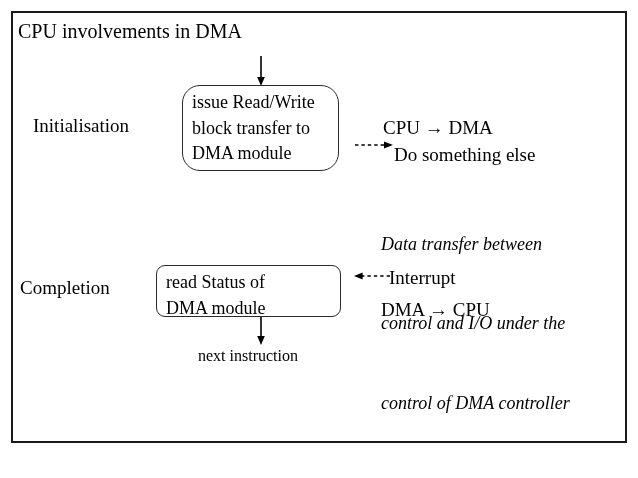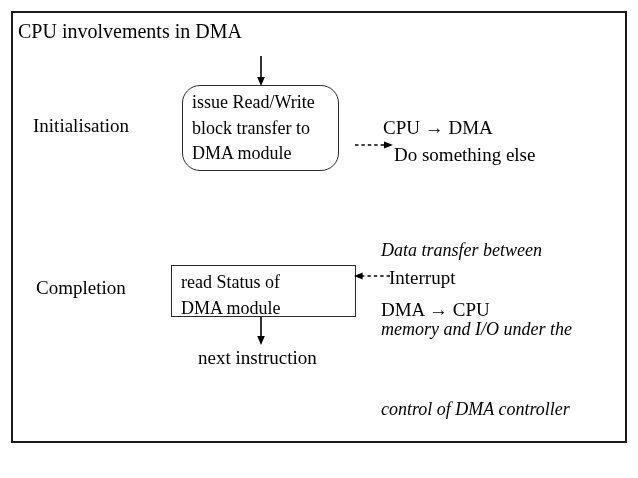--- a/index.html
+++ b/index.html
@@ -37,21 +37,21 @@
     top: 20px;
     font-size: 20px;
   }
   
   #label-init {
     left: 33px;
     top: 115px;
     font-size: 19px;
   }
   #label-completion {
-    left: 36px;
+    left: 20px;
     top: 277px;
     font-size: 19px;
   }
   
   .proc-box {
     position: absolute;
     border: 1px solid #2b2b2b;
     box-sizing: border-box;
     background: #ffffff;
     font-size: 18px;
@@ -59,61 +59,62 @@
     padding: 4px 0 0 9px;
   }
   #box-issue {
     left: 182px;
     top: 85px;
     width: 157px;
     height: 86px;
     border-radius: 18px;
   }
   #box-read {
-    left: 171px;
+    left: 156px;
     top: 265px;
     width: 185px;
     height: 52px;
+    border-radius: 9px;
   }
   .proc-line { display: block; white-space: pre; }
   
   #ann-cpu-dma {
     left: 383px;
     top: 89px;
     font-size: 19px;
     margin-top: 28px;
   }
   #ann-do-else {
     left: 394px;
     top: 136px;
     font-size: 19px;
     margin-top: 8px;
   }
   #ann-italic {
     left: 381px;
-    top: 184px;
+    top: 178px;
     font-size: 18px;
     font-style: italic;
     line-height: 1.47;
   }
   #ann-interrupt {
     left: 389px;
     top: 267px;
     font-size: 19px;
   }
   #ann-dma-cpu {
     left: 381px;
     top: 299px;
     font-size: 19px;
     text-align: center;
   }
   #ann-next-instr {
     left: 198px;
     top: 347px;
-    font-size: 19px;
+    font-size: 16px;
   }
   .conn { position: absolute; }
 </style>
 </head>
 <body>
 
 <div id="slide">
   <div id="frame"></div>
 
   <div class="txt" id="title">CPU involvements in DMA</div>
@@ -137,21 +138,21 @@
 
   <svg class="conn" style="left:355px; top:137px;" width="40" height="16" viewBox="0 0 40 16">
     <line x1="0" y1="8" x2="29" y2="8" stroke="#000000" stroke-width="1.4" stroke-dasharray="3.4,3"></line>
     <polygon points="38,8 29,4.6 29,11.4" fill="#000000"></polygon>
   </svg>
 
   <div class="txt" id="ann-do-else">Do something else</div>
 
   <div class="txt" id="ann-italic">
     <span class="proc-line">Data transfer between</span>
-    <span class="proc-line">memory and I/O under the</span>
+    <span class="proc-line">control and I/O under the</span>
     <span class="proc-line">control of DMA controller</span>
   </div>
 
   <div class="proc-box" id="box-read">
     <span class="proc-line">read Status of</span>
     <span class="proc-line">DMA module</span>
   </div>
 
   <svg class="conn" style="left:354px; top:268px;" width="36" height="16" viewBox="0 0 36 16">
     <line x1="7" y1="8" x2="36" y2="8" stroke="#000000" stroke-width="1.4" stroke-dasharray="3.4,3"></line>

